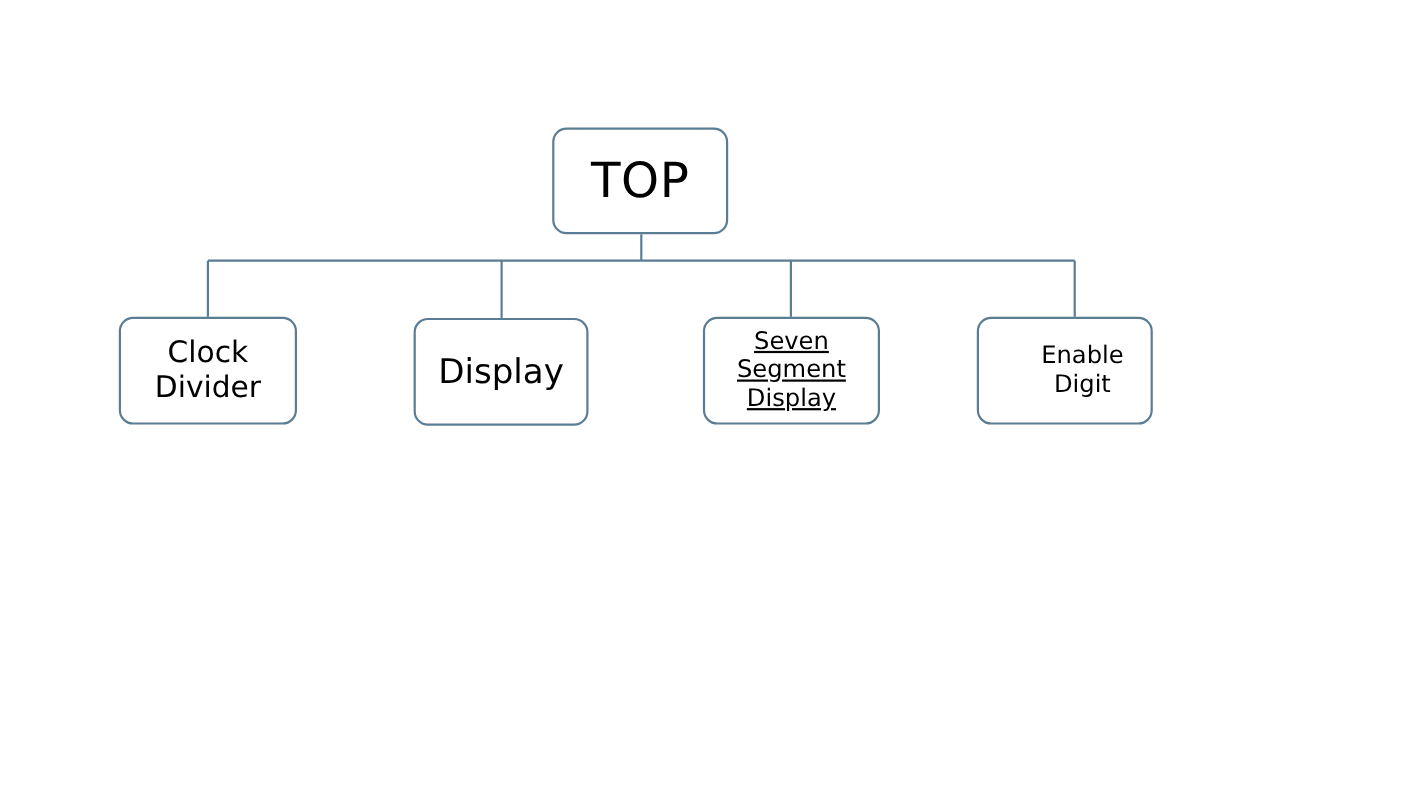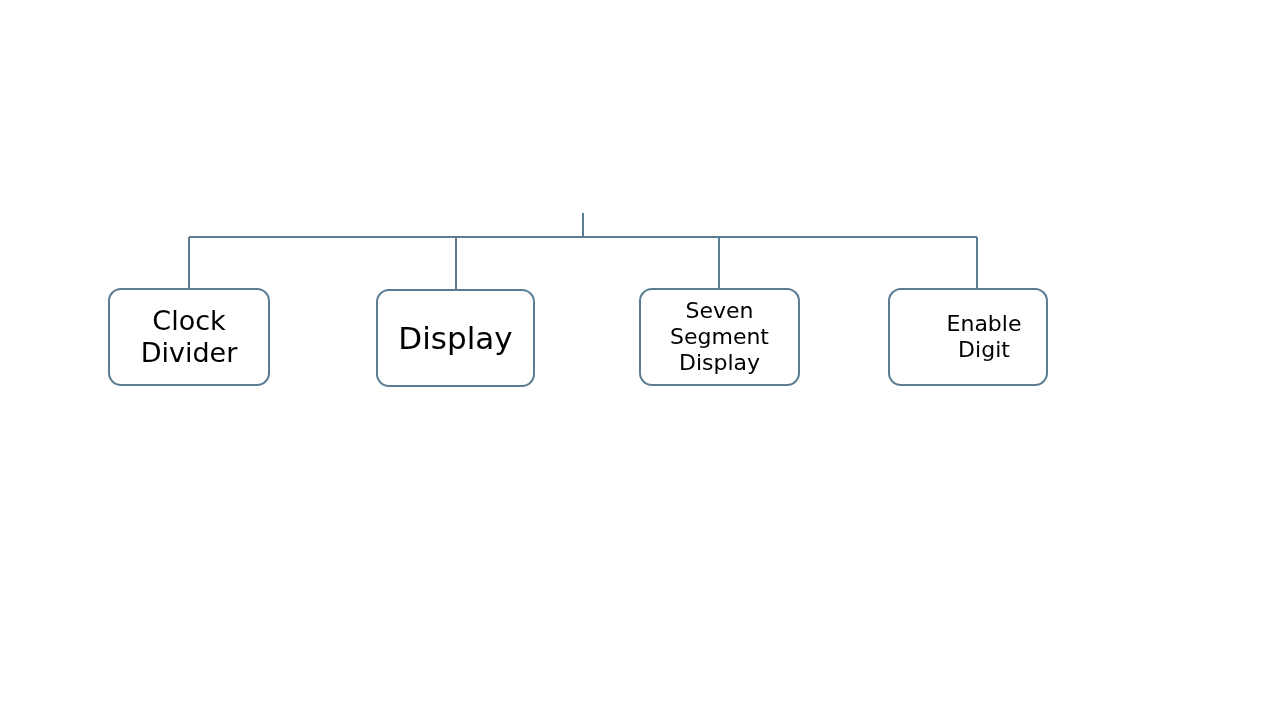--- a/index.html
+++ b/index.html
@@ -75,31 +75,34 @@
     <g stroke="#5b7d94" stroke-width="2" fill="none" stroke-linecap="butt">
       <line x1="583" y1="213" x2="583" y2="237"></line>
       <line x1="189" y1="237" x2="977" y2="237"></line>
       <line x1="189" y1="237" x2="189" y2="288"></line>
       <line x1="456" y1="237" x2="456" y2="289"></line>
       <line x1="719" y1="237" x2="719" y2="288"></line>
       <line x1="977" y1="237" x2="977" y2="288"></line>
     </g>
   </svg>
 
+  <div class="node-box root-node node-top" style="left:502px; top:116px; width:160px; height:97px;">
+    <span class="node-label">TOP</span>
+  </div>
 
   <div class="node-box node-clock-divider" style="left:108px; top:288px; width:162px; height:98px;">
     <span class="node-label">Clock
 Divider</span>
   </div>
 
   <div class="node-box node-counter" style="left:376px; top:289px; width:159px; height:98px;">
     <span class="node-label">Display</span>
   </div>
 
-  <div class="node-box node-seven-segment-display" style="left:639px; top:288px; width:161px; height:98px;">
+  <div class="node-box node-seven-segment-display" style="left:639px; top:288px; width:161px; height:98px;text-decoration:underline;">
     <span class="node-label">Seven
 Segment
 Display</span>
   </div>
 
   <div class="node-box node-enable-digit" style="left:888px; top:288px; width:160px; height:98px;padding-left:32px;">
     <span class="node-label">Enable
 Digit</span>
   </div>
 

